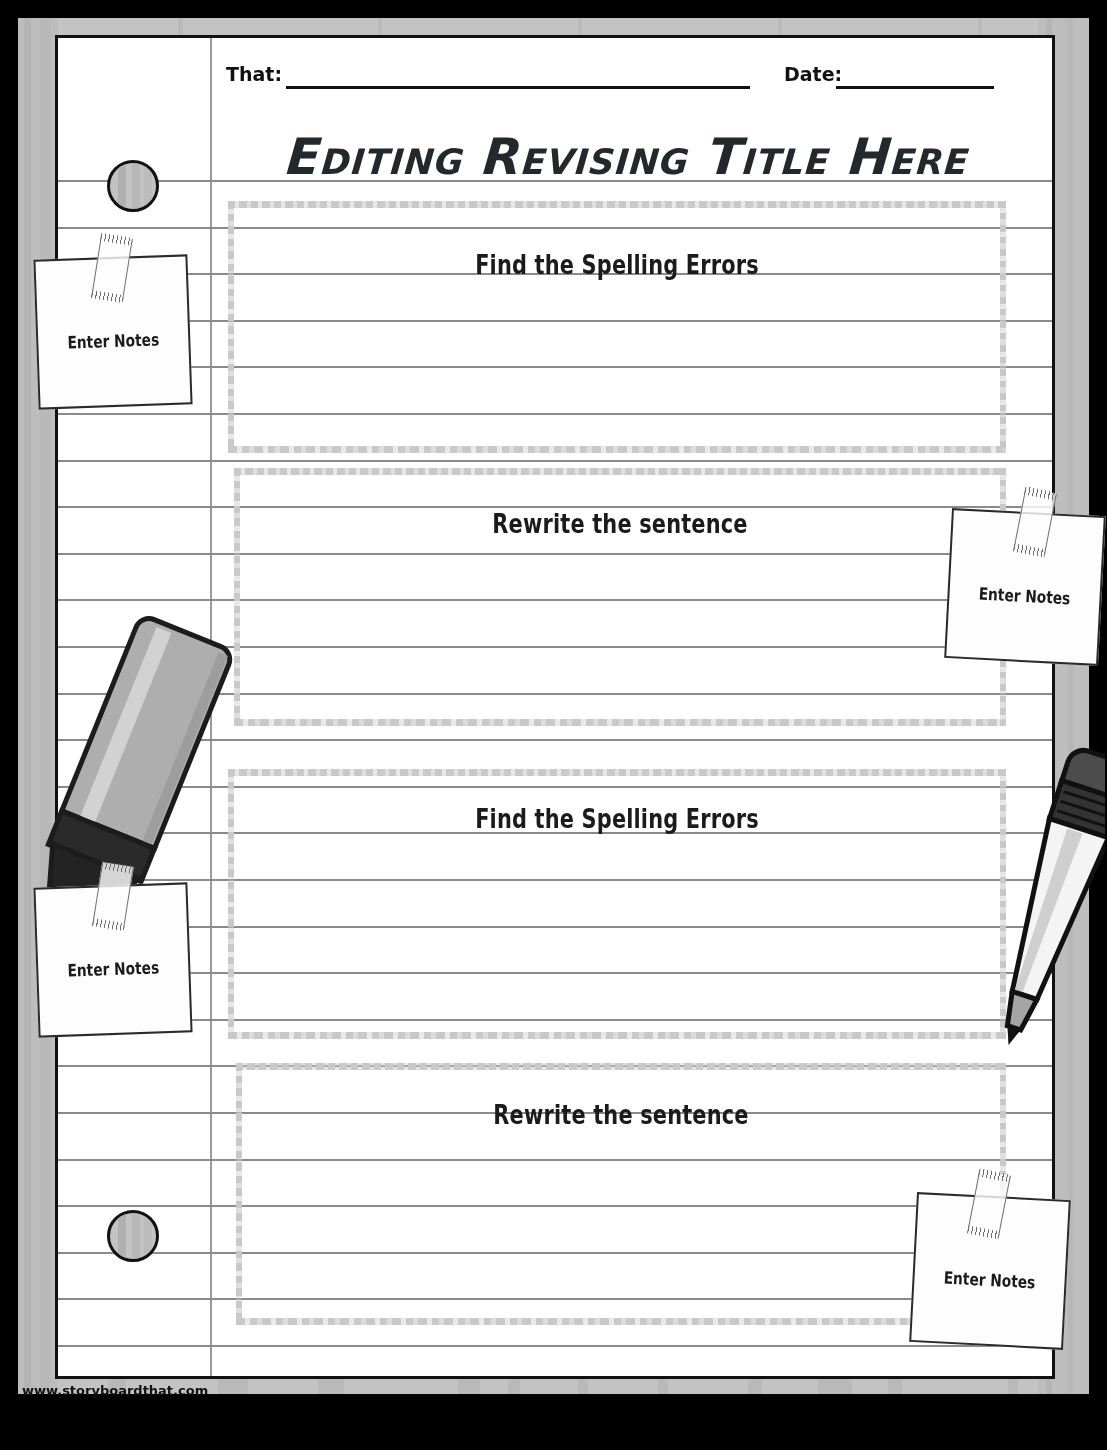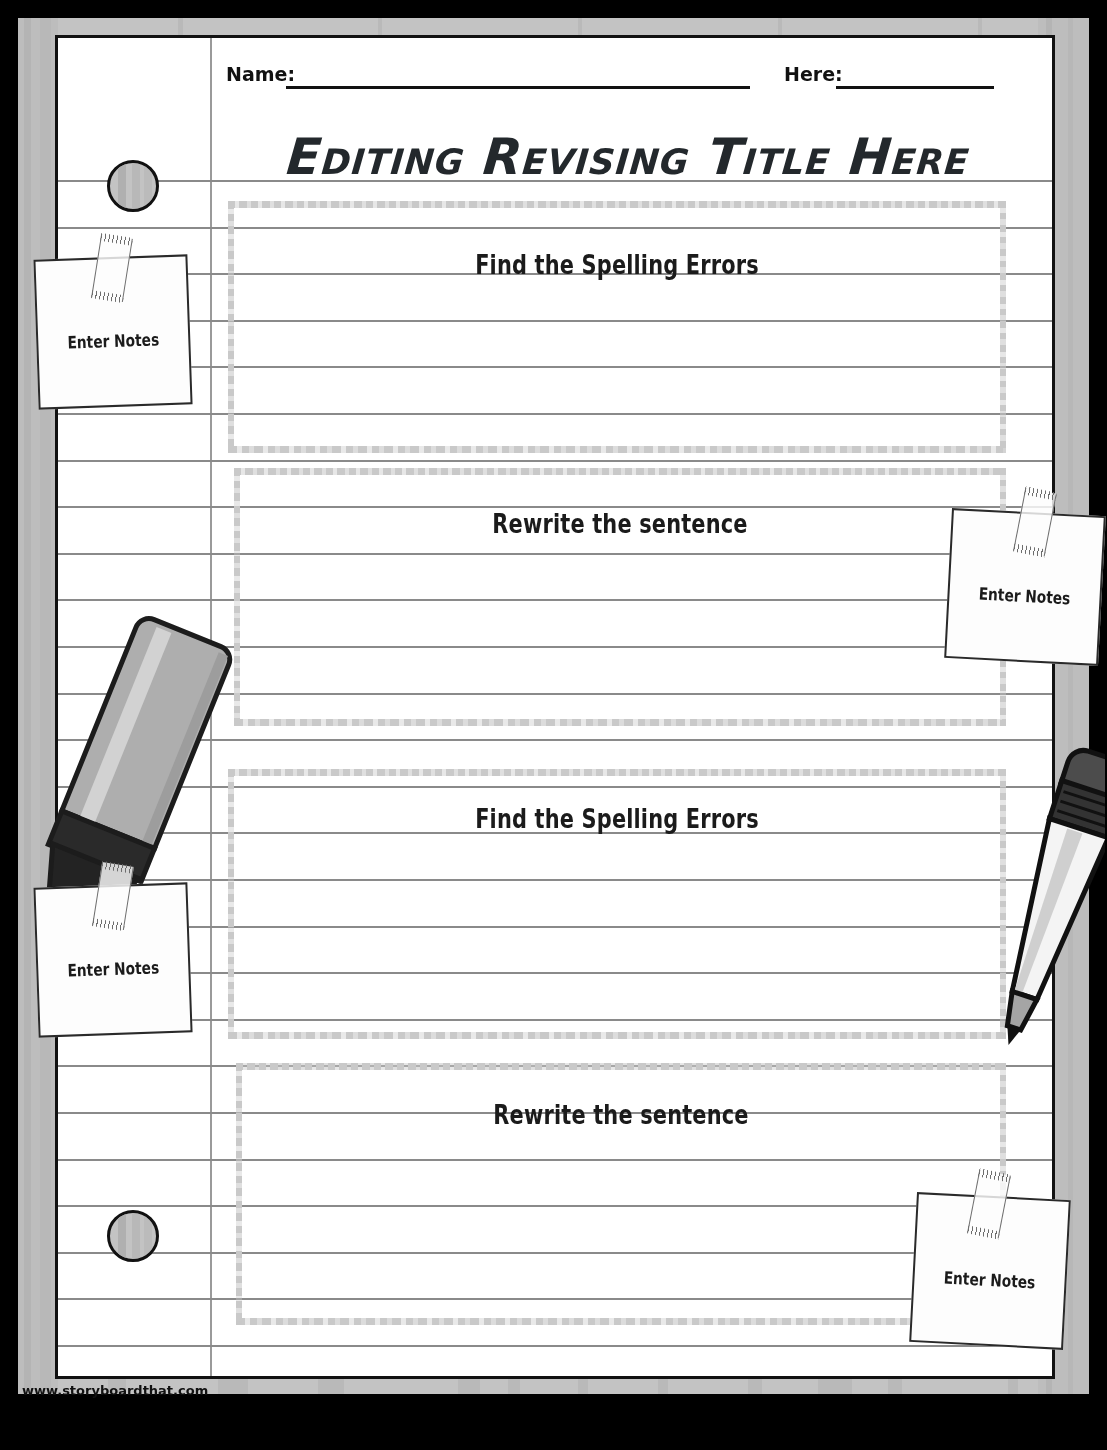--- a/index.html
+++ b/index.html
@@ -154,23 +154,23 @@
     <i style="left:8px;"></i>
       <i style="left:22px;opacity:.6;"></i>
       <i style="left:34px;opacity:.4;"></i>
   </div>
   <div class="hole" style="left:107px;top:1210px;">
     <i style="left:8px;"></i>
       <i style="left:22px;opacity:.6;"></i>
       <i style="left:34px;opacity:.4;"></i>
   </div>
 
-  <div class="hdr" style="left:226px;top:63px;">Name:</div>
+  <div class="hdr" style="left:226px;top:63px;">That:</div>
   <div class="hline" style="left:286px;top:86px;width:464px;"></div>
-  <div class="hdr" style="left:784px;top:63px;">Here:</div>
+  <div class="hdr" style="left:784px;top:63px;">Date:</div>
   <div class="hline" style="left:836px;top:86px;width:158px;"></div>
 
   <div class="title">Editing Revising Title Here</div>
 
   <div class="qbox" style="left:228px;top:201px;width:778px;height:252px;">
     <div class="edge e-top"></div>
       <div class="edge e-bot"></div>
     <div class="edge e-left"></div>
       <div class="edge e-right"></div>
     <div class="qlabel" style="top:48px;">Find the Spelling Errors</div>

